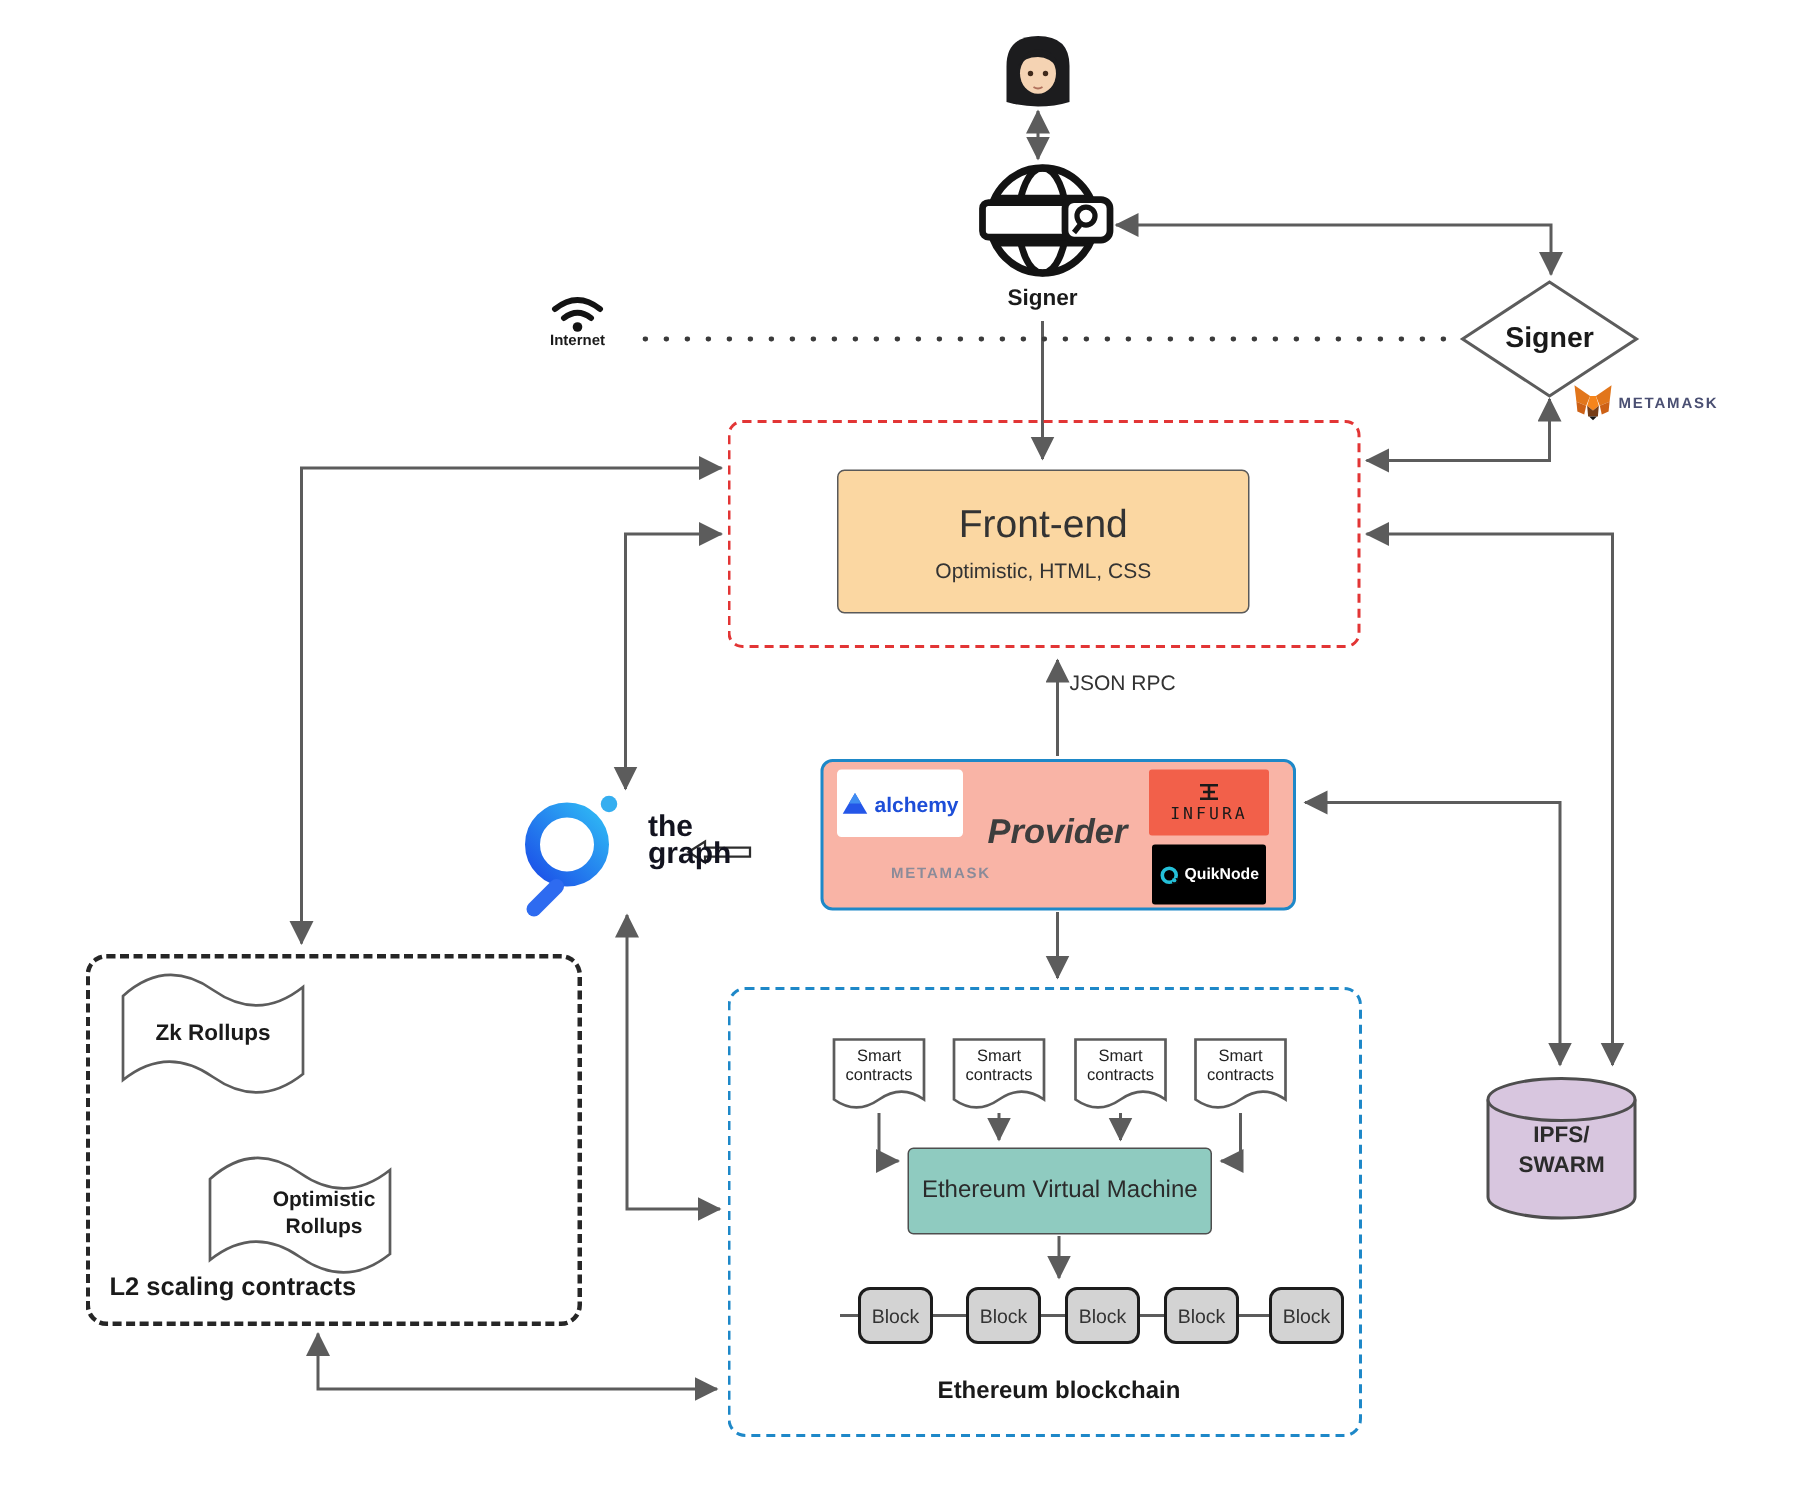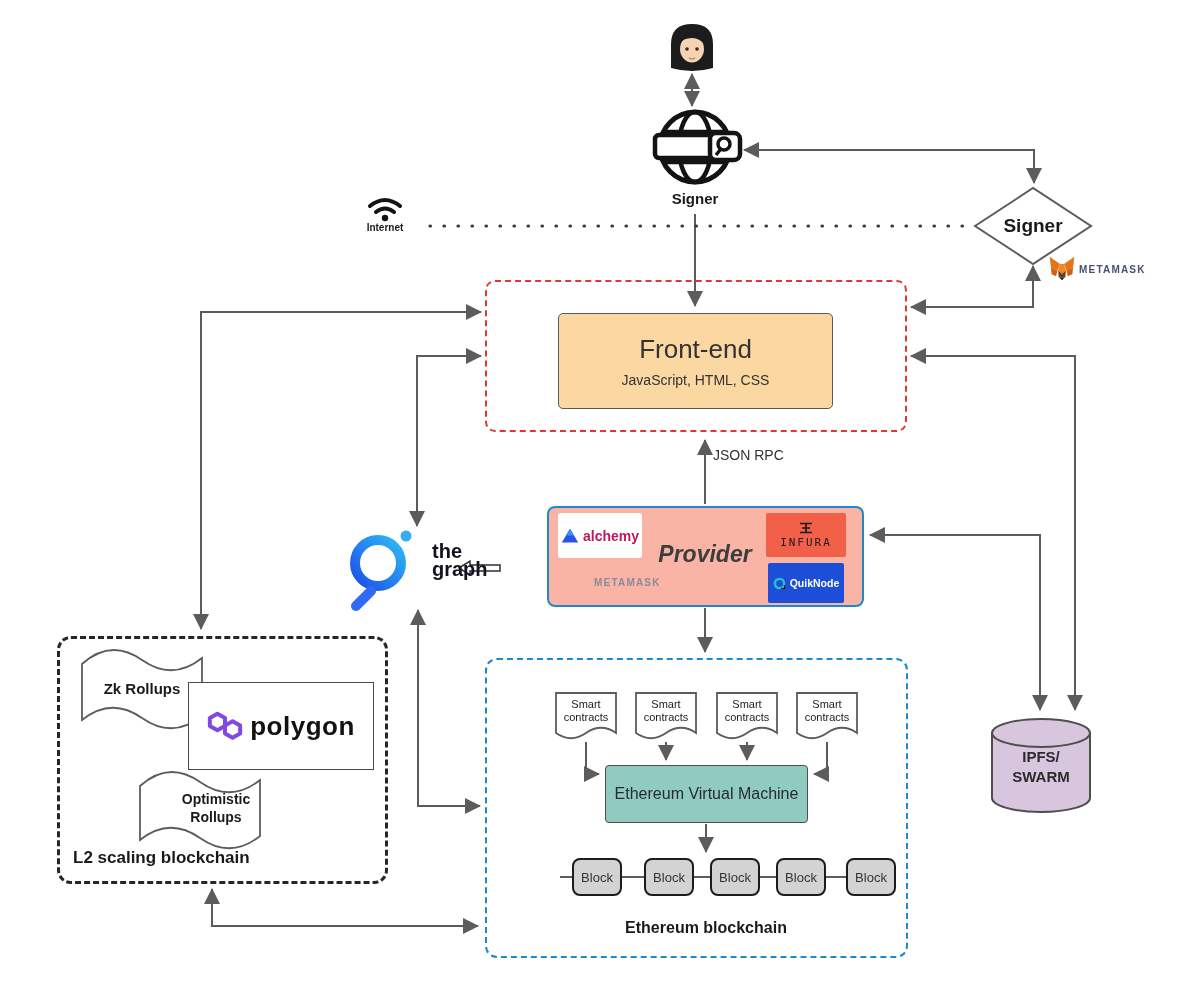--- a/index.html
+++ b/index.html
@@ -19,25 +19,25 @@
   .frontend { left:558px; top:313px; width:275px; height:96px; background:#fbd7a2; border:1.5px solid #595959;
               border-radius:5px; display:flex; flex-direction:column; align-items:center; justify-content:center; }
   .frontend .t1 { font-size:26px; color:#333; }
   .frontend .t2 { font-size:14px; color:#333; margin-top:7px; }
 
   
   .provider { left:547px; top:506px; width:317px; height:101px; background:#f9b4a6; border:2.5px solid #1e88c8; border-radius:8px; }
   .provider-title { left:640px; top:541px; width:130px; font-size:23px; font-weight:bold; color:#3d3d3d; text-align:center;font-style:italic; }
   .chip-alchemy { left:558px; top:513px; width:84px; height:45px; background:#ffffff; border-radius:3px;
                   display:flex; align-items:center; justify-content:center; gap:4px; }
-  .chip-alchemy span { font-size:14px; color:#be185d; font-weight:bold; }
+  .chip-alchemy span { font-size:14px; color:#1d4ed8; font-weight:bold; }
   .chip-infura { left:766px; top:513px; width:80px; height:44px; background:#f2604a; border-radius:2px;
                  display:flex; flex-direction:column; align-items:center; justify-content:center; }
   .chip-infura span { font-family:"DejaVu Sans Mono", monospace; font-size:11px; letter-spacing:2px; color:#1a1a1a; margin-top:1px; }
-  .chip-quiknode { left:768px; top:563px; width:76px; height:40px; background:#1d4ed8; border-radius:2px;
+  .chip-quiknode { left:768px; top:563px; width:76px; height:40px; background:#000000; border-radius:2px;
                    display:flex; align-items:center; justify-content:center; gap:4px; }
   .chip-quiknode span { color:#ffffff; font-size:10.5px; font-weight:bold; }
   .mm-text-signer   { font-size:10px; font-weight:bold; letter-spacing:1.2px; color:#4a4f72; }
   .mm-text-provider { font-size:10px; font-weight:bold; letter-spacing:1.2px; color:#8b8b99; }
 
   
   .graph-text { left:412px; top:542px; width:100px; font-weight:bold; font-size:20px; line-height:18px; color:#12131f;margin-left:20px; }
 
   
   .polygon-box { left:188px; top:682px; width:186px; height:88px; background:#ffffff; border:1.5px solid #4a4a4a;
@@ -166,21 +166,21 @@
   <div class="abs lbl big-label center" style="left:645px; top:190px; width:100px; font-size:15px;">Signer</div>
 
   <div class="abs lbl big-label center" style="left:345px; top:222px; width:80px; font-size:10px;">Internet</div>
 
   <div class="abs lbl big-label center" style="left:993px; top:215px; width:80px; font-size:19px;">Signer</div>
 
   <div class="abs mm-text-signer" style="left:1079px; top:264px;">METAMASK</div>
 
   <div class="abs frontend">
     <div class="t1">Front-end</div>
-    <div class="t2">JavaScript, HTML, CSS</div>
+    <div class="t2">Optimistic, HTML, CSS</div>
   </div>
 
   <div class="abs lbl" style="left:713px; top:447px; font-size:14px; color:#333;">JSON RPC</div>
 
   <div class="abs provider"></div>
   <div class="abs provider-title">Provider</div>
 
   <div class="abs chip-alchemy">
     <svg width="18" height="18" viewBox="0 0 22 20">
       <polygon points="11,1 21,18 1,18" fill="#2456e8"></polygon>
@@ -205,33 +205,26 @@
       <circle cx="10.5" cy="10.5" r="1.6" fill="#24c0d8"></circle>
     </svg>
     <span>QuikNode</span>
   </div>
 
   <div class="abs graph-text">
     <div>the</div>
     <div>graph</div>
   </div>
 
-  <div class="abs polygon-box">
-    <svg width="36" height="34" viewBox="0 0 38 34">
-      <path d="M11,4 L19,8.5 V17 L11,21.5 L3,17 V8.5 Z" stroke="#8247e5" stroke-width="4.2" fill="none" stroke-linejoin="round"></path>
-      <path d="M27,12 L35,16.5 V25 L27,29.5 L19,25 V16.5 Z" stroke="#8247e5" stroke-width="4.2" fill="none" stroke-linejoin="round"></path>
-    </svg>
-    <span>polygon</span>
-  </div>
 
   <div class="abs tape-label" style="left:92px; top:680px; width:100px;">Zk Rollups</div>
 
   <div class="abs tape-label" style="left:161px; top:790px; width:110px; font-size:14px; line-height:18px;">Optimistic Rollups</div>
 
-  <div class="abs lbl big-label" style="left:73px; top:848px; font-size:17px;">L2 scaling blockchain</div>
+  <div class="abs lbl big-label" style="left:73px; top:848px; font-size:17px;">L2 scaling contracts</div>
 
   <div class="abs doc-label" style="left:555px; top:698px;">Smart contracts</div>
   <div class="abs doc-label" style="left:635px; top:698px;">Smart contracts</div>
   <div class="abs doc-label" style="left:716px; top:698px;">Smart contracts</div>
   <div class="abs doc-label" style="left:796px; top:698px;">Smart contracts</div>
 
   <div class="abs evm">Ethereum Virtual Machine</div>
 
   <div class="abs block" style="left:544px;">Block</div>
   <div class="abs block" style="left:616px;">Block</div>

